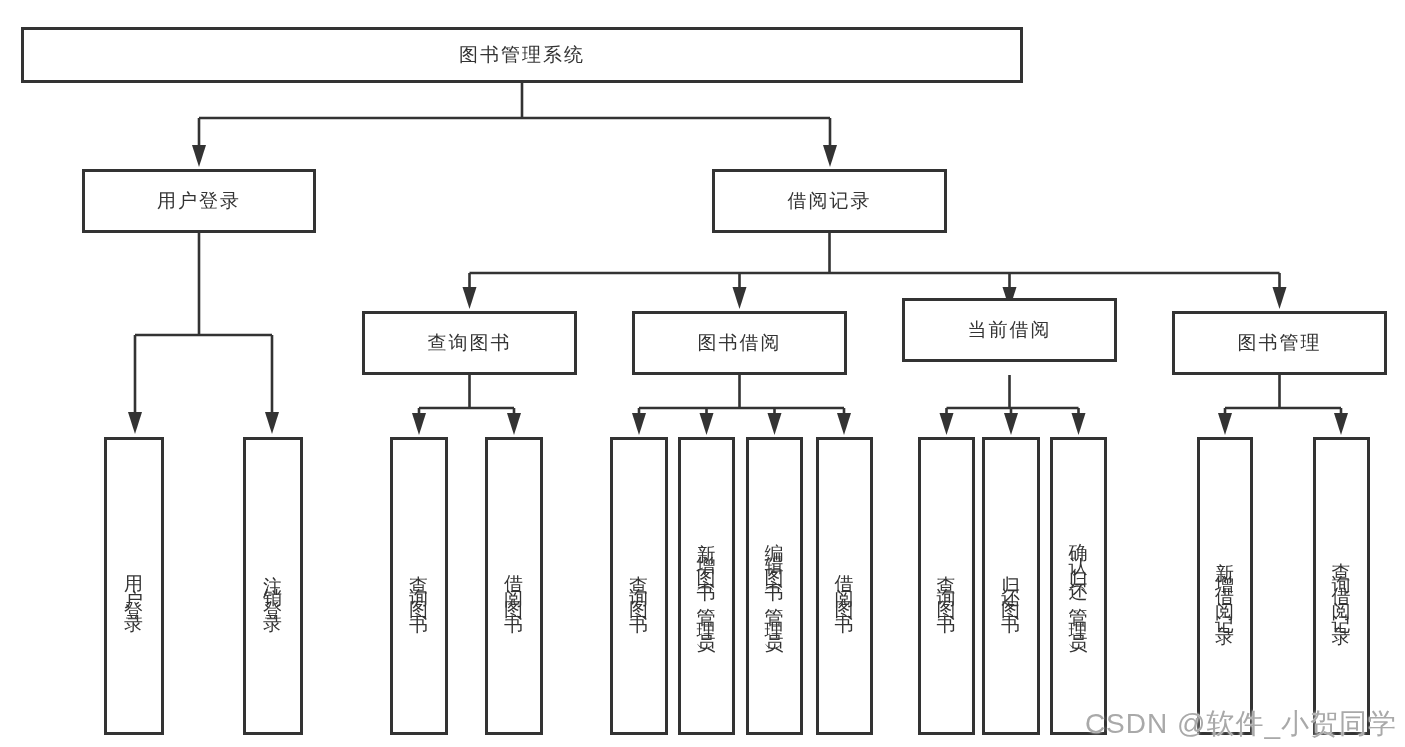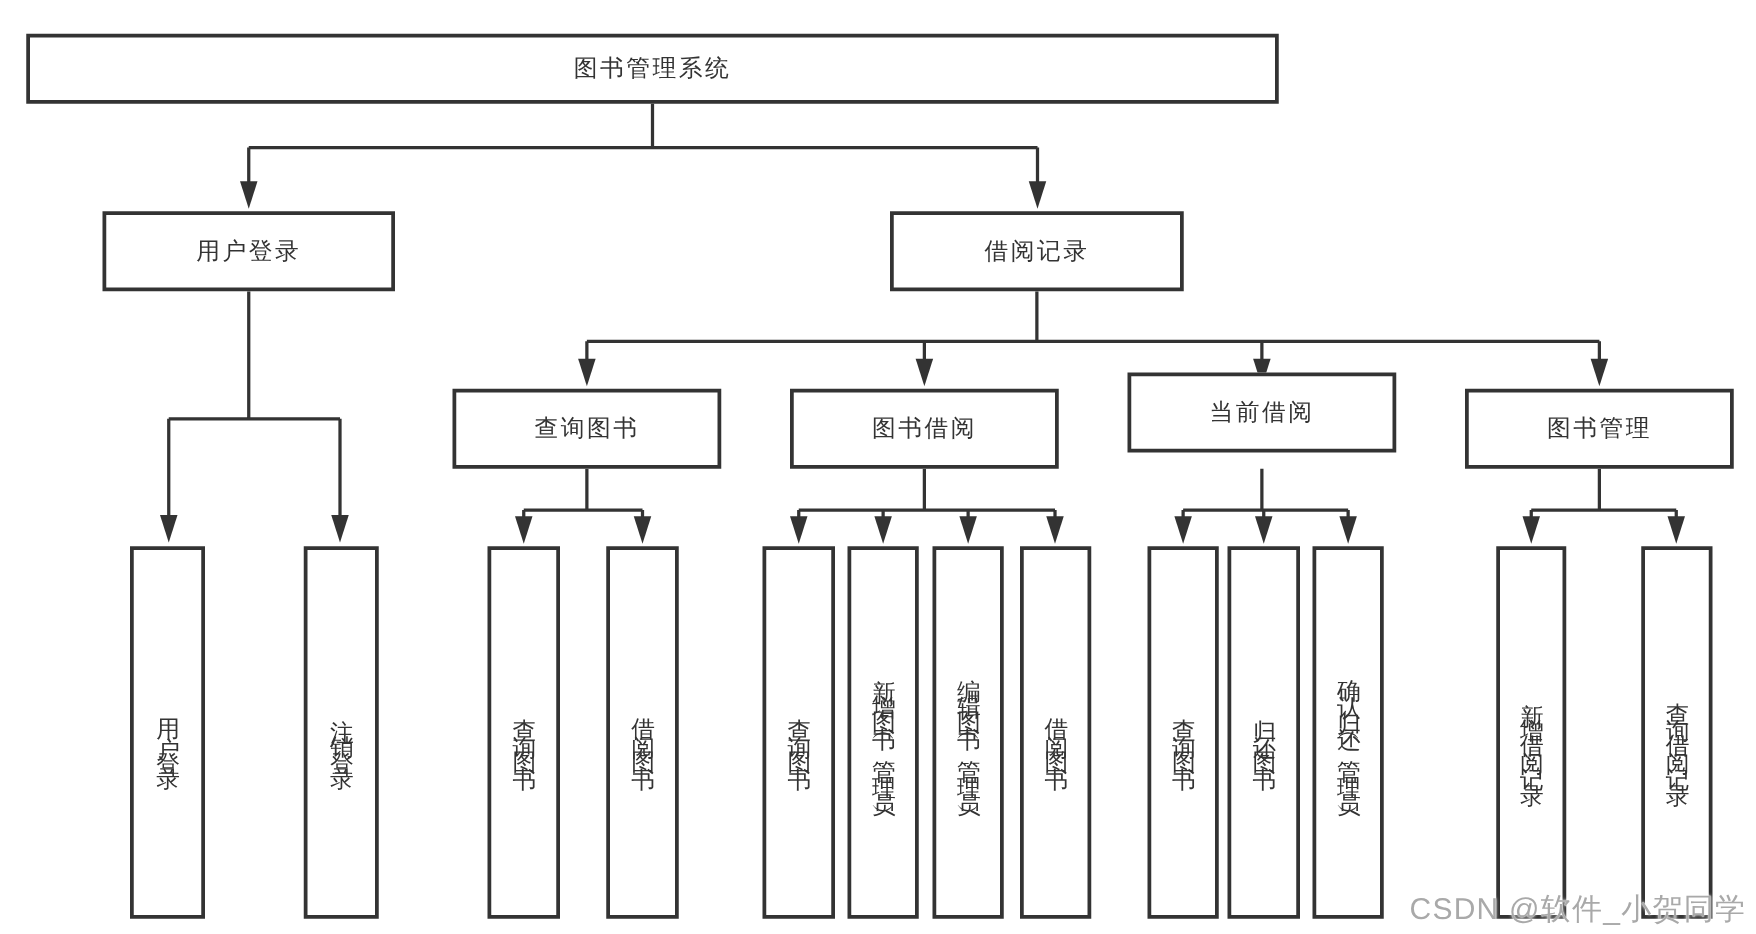--- a/index.html
+++ b/index.html
@@ -62,21 +62,21 @@
   .lf-c4 { left: 816px;  width: 57px; }
   .lf-d1 { left: 918px;  width: 57px; }
   .lf-d2 { left: 982px;  width: 58px; }
   .lf-d3 { left: 1050px; width: 57px; }
   .lf-e1 { left: 1197px; width: 56px; }
   .lf-e2 { left: 1313px; width: 57px; }
   #watermark {
     position: absolute;
     right: 8px;
     bottom: 4px;
-    font-size: 24px;
+    font-size: 28px;
     color: #a9a9a9;
     letter-spacing: 1px;
     text-shadow: 0 0 3px #ffffff, 0 0 1px #ffffff;
     z-index: 5;
     white-space: nowrap;
   }
 </style>
 </head>
 <body>
 

